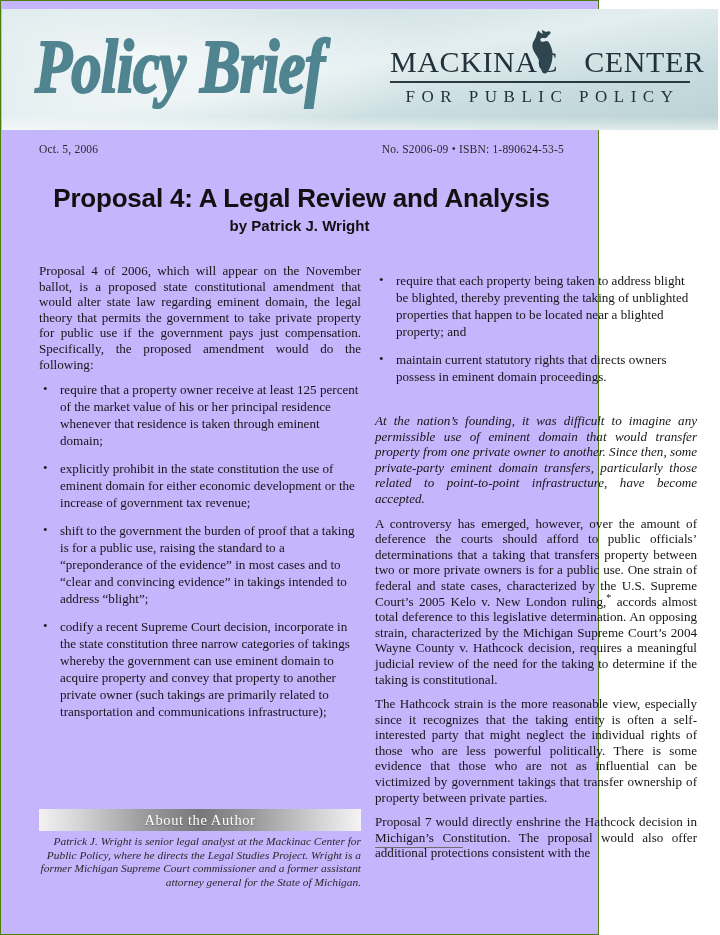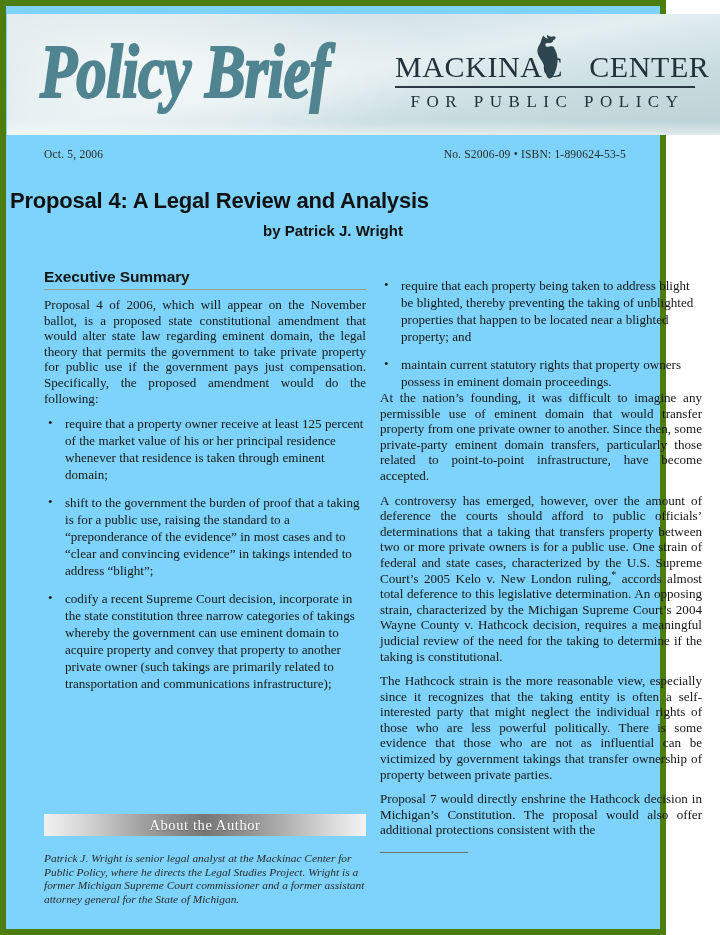--- a/index.html
+++ b/index.html
@@ -10,25 +10,25 @@
   body {
     width: 720px;
     height: 935px;
     font-family: "Liberation Serif", serif;
     color: #1a1a1a;
     overflow: hidden;
     position: relative;
   }
   .page {
     position: relative;
-    width: 666px;
+    width: 599px;
     height: 935px;
-    background: #7dd3fc;
+    background: #c4b5fd;
     box-sizing: border-box;
-    border: 6px solid #4d7c0f;
+    border: 1px solid #4d7c0f;
   }
 
   
   .masthead {
     position: absolute;
     left: 1px;
     top: 8px;
     width: 716px;
     height: 121px;
     background:
@@ -117,23 +117,23 @@
     font-size: 11.5px;
     color: #2a2a2a;
     letter-spacing: 0.2px;
   }
 
   
   .doc-title {
     position: absolute;
     left: 4px; right: 0;
     top: 182px;
-    text-align: left;
+    text-align: center;
     font-family: "Liberation Sans", sans-serif;
-    font-size: 22px;
+    font-size: 26px;
     font-weight: 700;
     color: #111111;
     letter-spacing: -0.2px;
   }
   .doc-byline {
     position: absolute;
     left: 0; right: 0;
     top: 216px;
     text-align: center;
     font-family: "Liberation Sans", sans-serif;
@@ -215,27 +215,27 @@
     justify-content: center;
   }
   .about-bar-label {
     font-family: "Liberation Serif", serif;
     font-size: 14.5px;
     color: #ffffff;
     letter-spacing: 0.6px;
     text-shadow: 0 1px 1px rgba(0,0,0,0.28);
   }
   .about-text {
-    margin-top: 16px;
+    margin-top: 4px;
     font-family: "Liberation Serif", serif;
     font-style: italic;
     font-size: 11.4px;
     line-height: 13.6px;
     color: #2a2a2a;
-    text-align: left;
+    text-align: right;
   }
 
   
   .footnote-block {
     position: absolute;
     left: 374px;
     top: 846px;
     width: 322px;
   }
   .footnote-rule {
@@ -289,38 +289,38 @@
 
   <div class="meta-row">
     <span>Oct. 5, 2006</span>
     <span>No. S2006-09 • ISBN: 1-890624-53-5</span>
   </div>
 
   <div class="doc-title">Proposal 4: A Legal Review and Analysis</div>
   <div class="doc-byline">by Patrick J. Wright</div>
 
   <div class="col col-left">
-    <div class="section-head">Executive Summary</div>
 
     <p class="body">Proposal 4 of 2006, which will appear on the November ballot, is a proposed state constitutional amendment that would alter state law regarding eminent domain, the legal theory that permits the government to take private property for public use if the government pays just compensation. Specifically, the proposed amendment would do the following:</p>
 
     <ul class="bullets">
       <li>require that a property owner receive at least 125 percent of the market value of his or her principal residence whenever that residence is taken through eminent domain;</li>
+      <li>explicitly prohibit in the state constitution the use of eminent domain for either economic development or the increase of government tax revenue;</li>
       <li>shift to the government the burden of proof that a taking is for a public use, raising the standard to a “preponderance of the evidence” in most cases and to “clear and convincing evidence” in takings intended to address “blight”;</li>
       <li>codify a recent Supreme Court decision, incorporate in the state constitution three narrow categories of takings whereby the government can use eminent domain to acquire property and convey that property to another private owner (such takings are primarily related to transportation and communications infrastructure);</li>
     </ul>
   </div>
 
   <div class="col col-right">
     <ul class="bullets">
       <li>require that each property being taken to address blight be blighted, thereby preventing the taking of unblighted properties that happen to be located near a blighted property; and</li>
-      <li>maintain current statutory rights that property owners possess in eminent domain proceedings.</li>
+      <li>maintain current statutory rights that directs owners possess in eminent domain proceedings.</li>
     </ul>
 
-    <p class="body" style="margin-top:0;">At the nation’s founding, it was difficult to imagine any permissible use of eminent domain that would transfer property from one private owner to another. Since then, some private-party eminent domain transfers, particularly those related to point-to-point infrastructure, have become accepted.</p>
+    <p class="body" style="margin-top:28px;font-style:italic;">At the nation’s founding, it was difficult to imagine any permissible use of eminent domain that would transfer property from one private owner to another. Since then, some private-party eminent domain transfers, particularly those related to point-to-point infrastructure, have become accepted.</p>
 
     <p class="body"><span>A controversy has emerged, however, over the amount of deference the courts should afford to public officials’ determinations that a taking that transfers property between two or more private owners is for a public use. One strain of federal and state cases, characterized by the U.S. Supreme Court’s 2005 Kelo v. New London ruling,</span><sup class="fnmark">*</sup><span> accords</span> <span>almost total deference to this legislative determination. An opposing strain, characterized by the Michigan Supreme Court’s 2004 Wayne County v. Hathcock decision, requires a meaningful judicial review of the need for the taking to determine if the taking is constitutional.</span></p>
 
     <p class="body">The Hathcock strain is the more reasonable view, especially since it recognizes that the taking entity is often a self-interested party that might neglect the individual rights of those who are less powerful politically. There is some evidence that those who are not as influential can be victimized by government takings that transfer ownership of property between private parties.</p>
 
     <p class="body tight">Proposal 7 would directly enshrine the Hathcock decision in Michigan’s Constitution. The proposal would also offer additional protections consistent with the</p>
   </div>
 
   <div class="about-block">
     <div class="about-bar">

